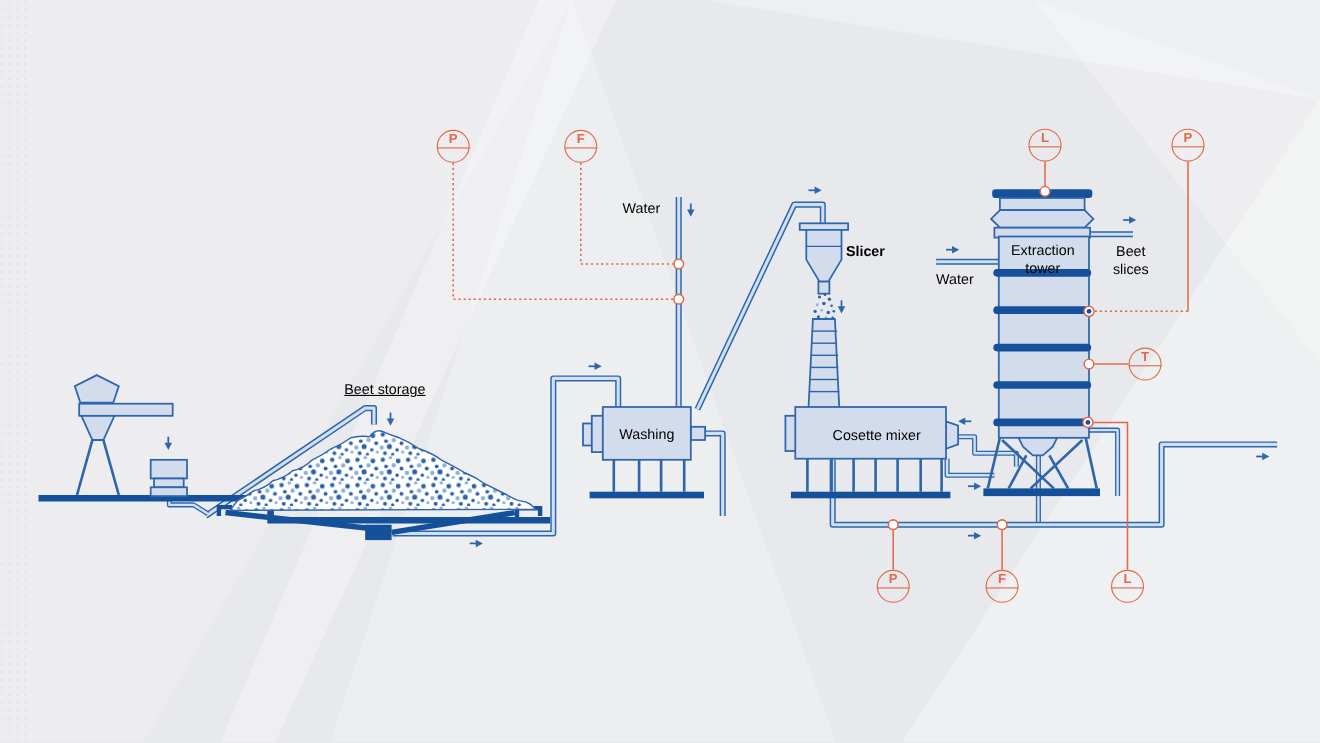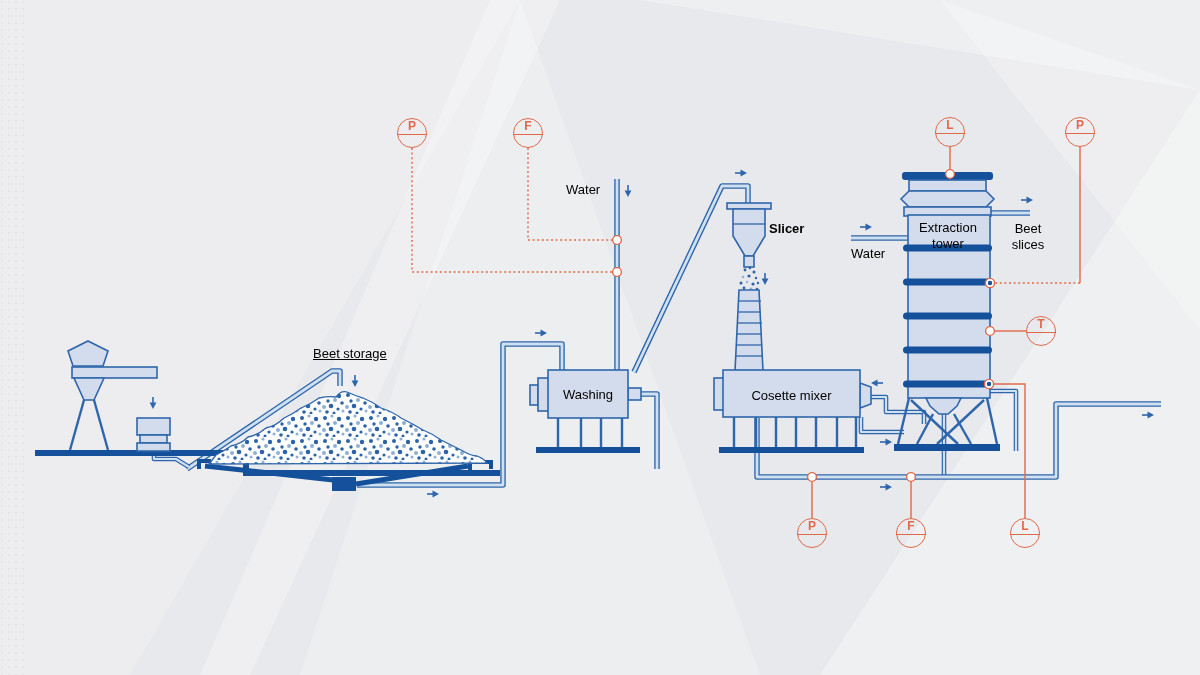--- a/index.html
+++ b/index.html
@@ -282,21 +282,21 @@
         <circle class="ocd" cx="989" cy="384" r="2.2"></circle>
     <circle class="oc" cx="812" cy="477" r="4.4"></circle>
     <circle class="oc" cx="911" cy="477" r="4.4"></circle>
   </g>
 </svg>
 
 <div class="lbl" style="left:566px;top:182px;">Water</div>
 <div class="lbl" style="left:313px;top:346px;text-decoration:underline;">Beet storage</div>
 <div class="lbl" style="left:769px;top:221px;font-weight:bold;">Slicer</div>
 <div class="lbl wrap" style="left:548px;top:387px;width:80px;">Washing</div>
-<div class="lbl wrap" style="left:723px;top:388px;width:137px;">Cosette mixer</div>
+<div class="lbl wrap" style="left:723px;top:388px;width:148px;">Cosette mixer</div>
 <div class="lbl wrap" style="left:906px;top:220px;width:84px;">Extraction tower</div>
 <div class="lbl" style="left:851px;top:246px;">Water</div>
 <div class="lbl wrap" style="left:1003px;top:221px;width:50px;text-align:center;">Beet slices</div>
 
 <div class="bubble" style="left:397px;top:118px;">
   <span class="ltr">P</span>
 </div>
 <div class="bubble" style="left:513px;top:118px;">
   <span class="ltr">F</span>
 </div>

